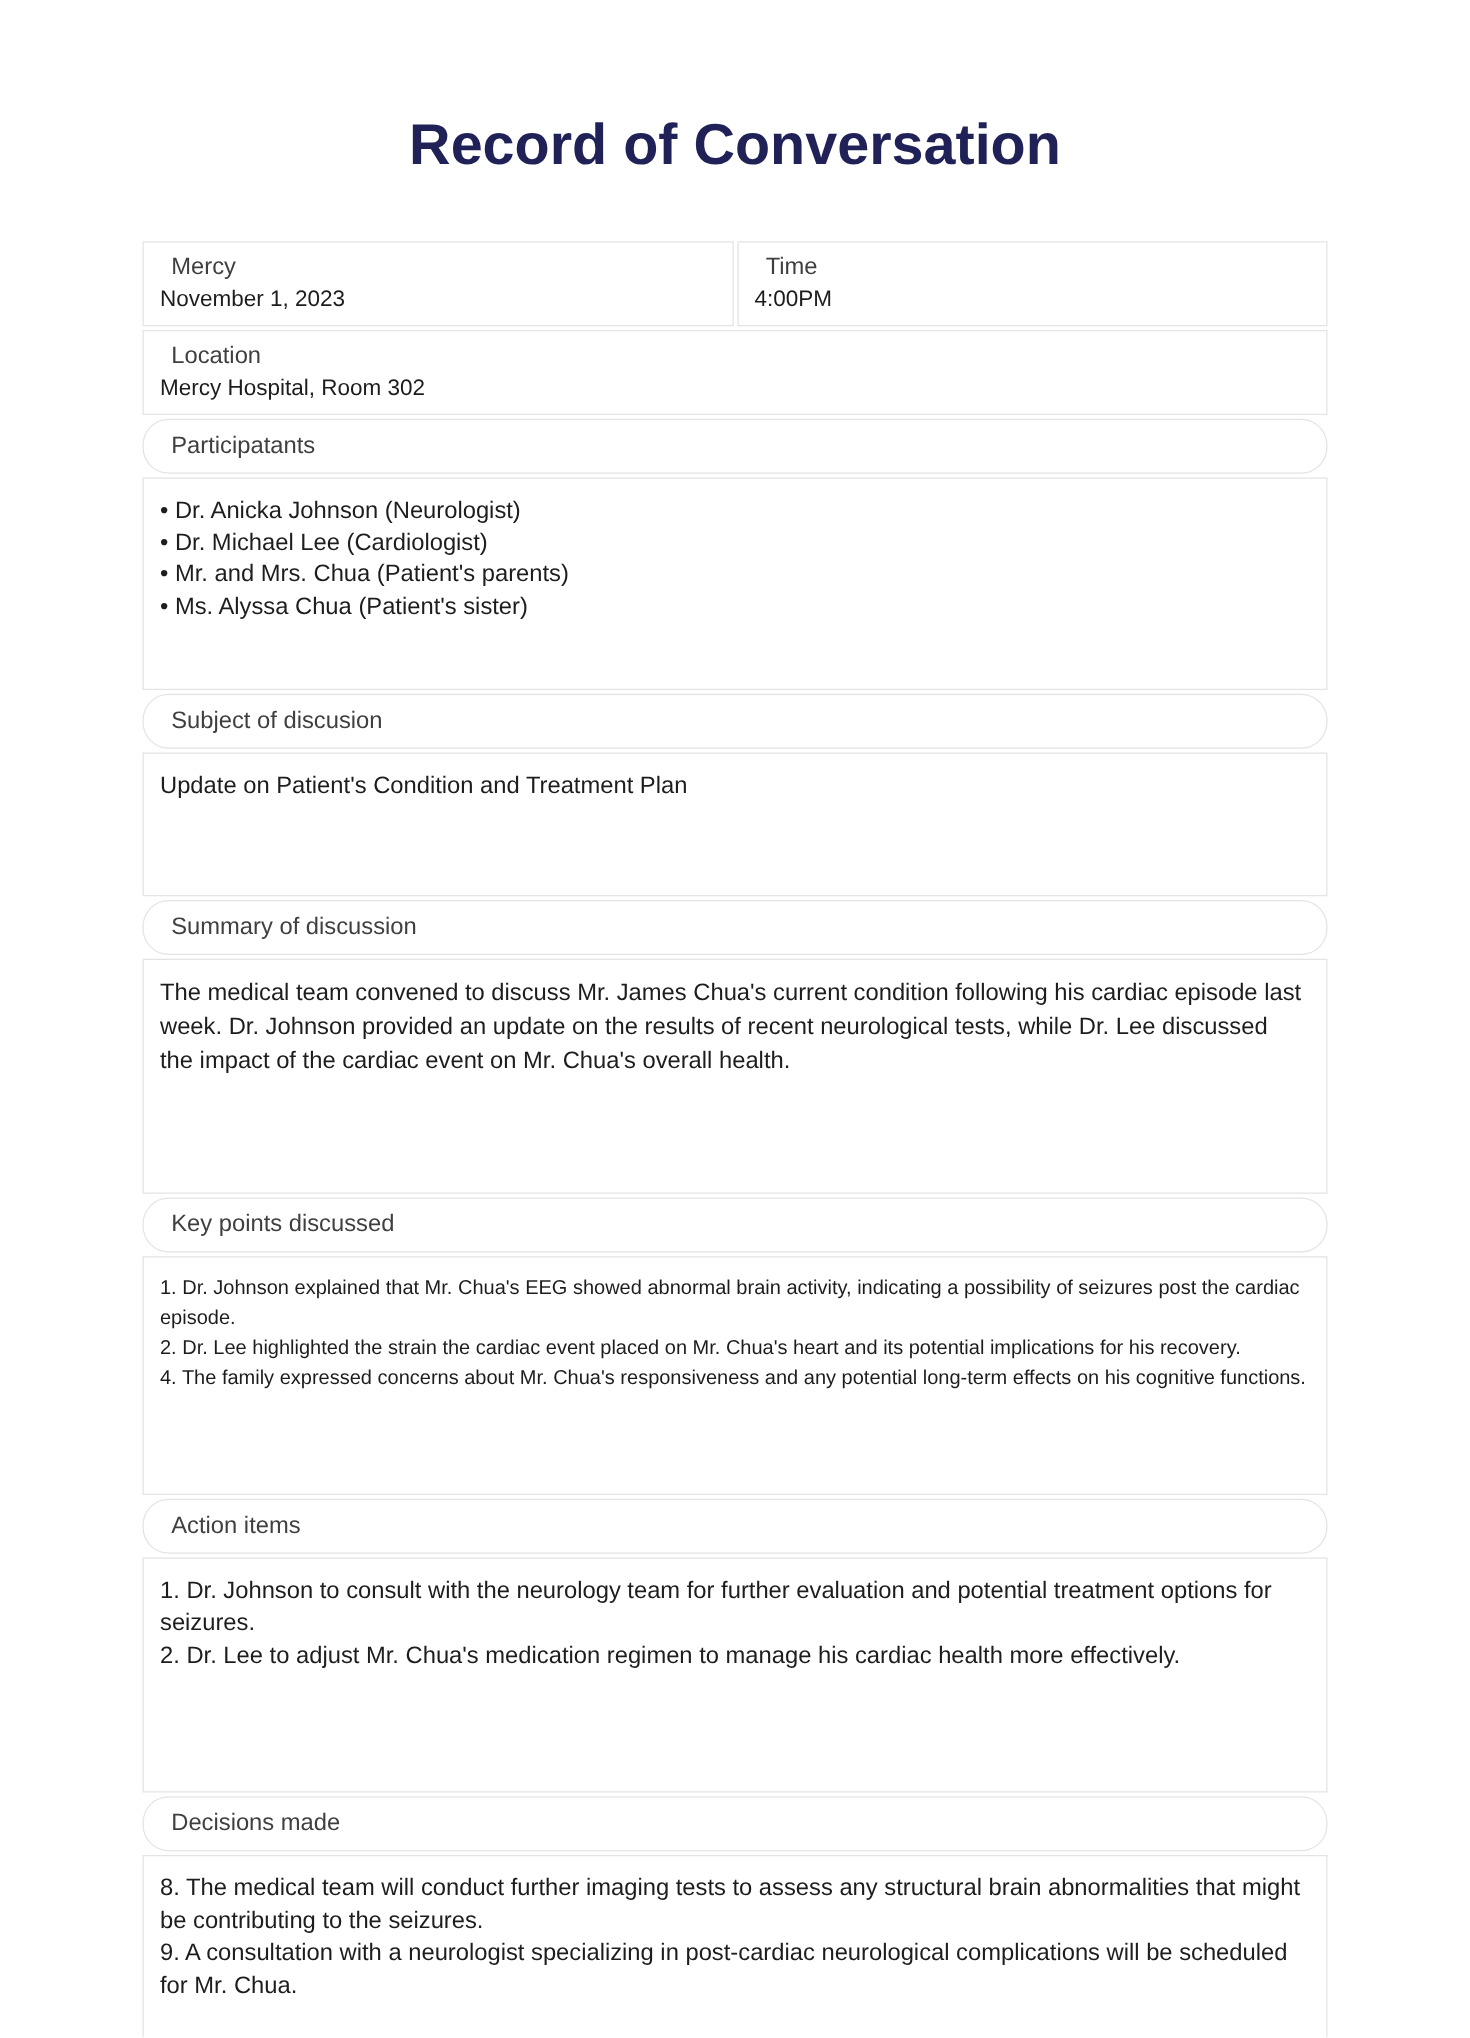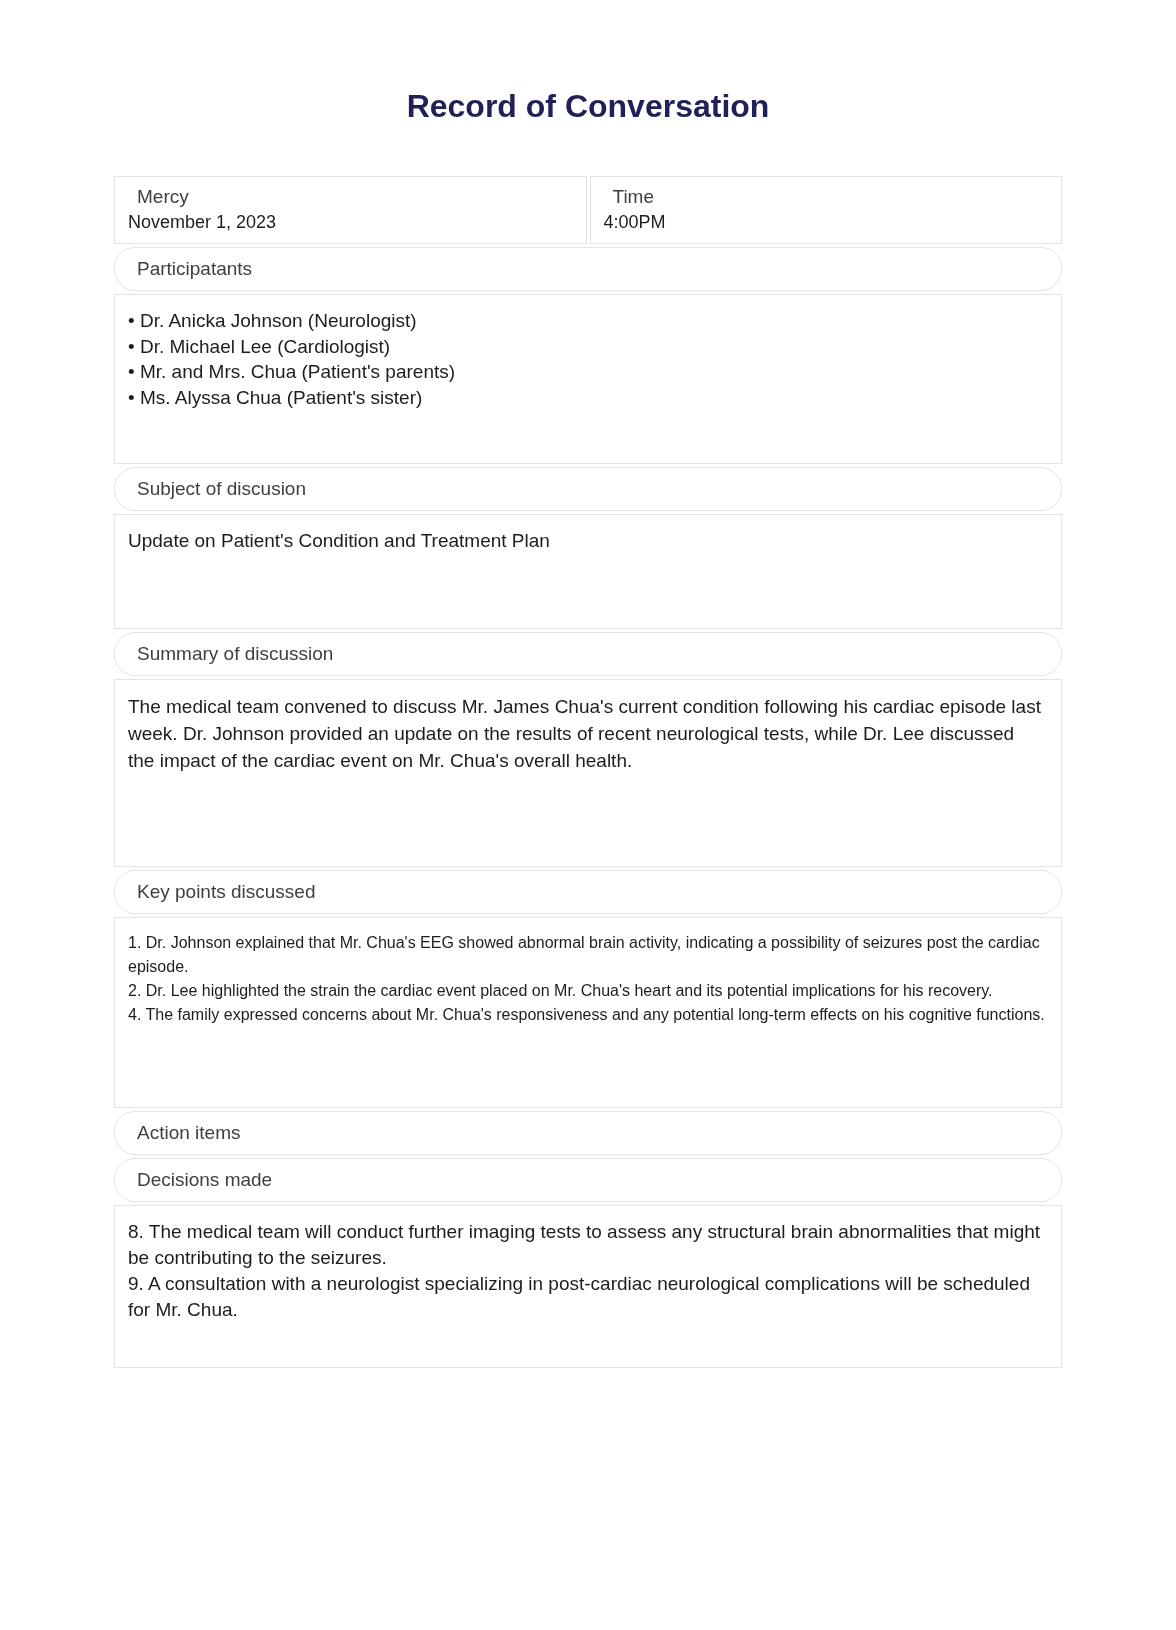--- a/index.html
+++ b/index.html
@@ -12,21 +12,21 @@
     height: 1630px;
     background: #ffffff;
     font-family: "Liberation Sans", "DejaVu Sans", sans-serif;
     color: #1d1d1d;
     overflow: hidden;
   }
   .doc-title {
     margin: 0;
     padding-top: 88px;
     text-align: center;
-    font-size: 32px;
+    font-size: 46px;
     font-weight: bold;
     letter-spacing: 0px;
     color: #1f2157;
   }
   table.form {
     width: 954px;
     margin: 48px auto 0 auto;
     border-collapse: separate;
     border-spacing: 3px;
     table-layout: fixed;
@@ -94,20 +94,26 @@
       <td class="half lv-cell">
         <div class="lv-label">Mercy</div>
         <div class="lv-value">November 1, 2023</div>
       </td>
       <td class="half lv-cell">
         <div class="lv-label">Time</div>
         <div class="lv-value">4:00PM</div>
       </td>
     </tr>
 
+    <tr>
+      <td colspan="2" class="lv-cell">
+        <div class="lv-label">Location</div>
+        <div class="lv-value">Mercy Hospital, Room 302</div>
+      </td>
+    </tr>
 
     <tr>
       <td colspan="2" class="hdr-cell">
         <div class="hdr-label">Participatants</div>
       </td>
     </tr>
 
     <tr>
       <td colspan="2" class="content-cell tall-145 participants-list">
         <div>• Dr. Anicka Johnson (Neurologist)</div>
@@ -150,20 +156,26 @@
         <div>4. The family expressed concerns about Mr. Chua's responsiveness and any potential long-term effects on his cognitive functions.</div>
       </td>
     </tr>
 
     <tr>
       <td colspan="2" class="hdr-cell">
         <div class="hdr-label">Action items</div>
       </td>
     </tr>
 
+    <tr>
+      <td colspan="2" class="content-cell tall-165">
+        <div>1. Dr. Johnson to consult with the neurology team for further evaluation and potential treatment options for seizures.</div>
+        <div>2. Dr. Lee to adjust Mr. Chua's medication regimen to manage his cardiac health more effectively.</div>
+      </td>
+    </tr>
 
     <tr>
       <td colspan="2" class="hdr-cell">
         <div class="hdr-label">Decisions made</div>
       </td>
     </tr>
 
     <tr>
       <td colspan="2" class="content-cell tall-140">
         <div>8. The medical team will conduct further imaging tests to assess any structural brain abnormalities that might be contributing to the seizures.</div>

